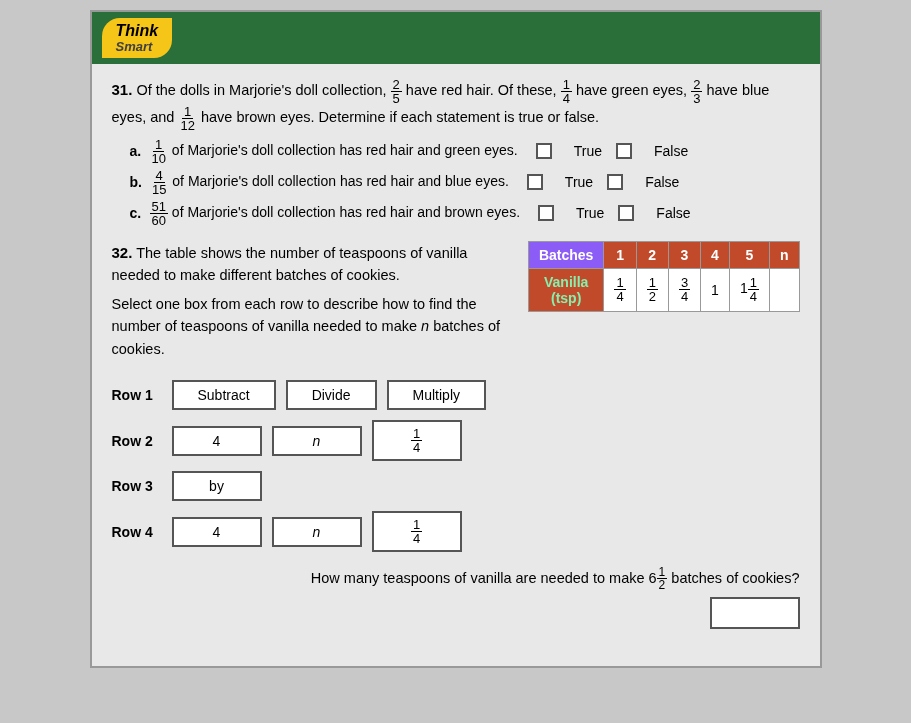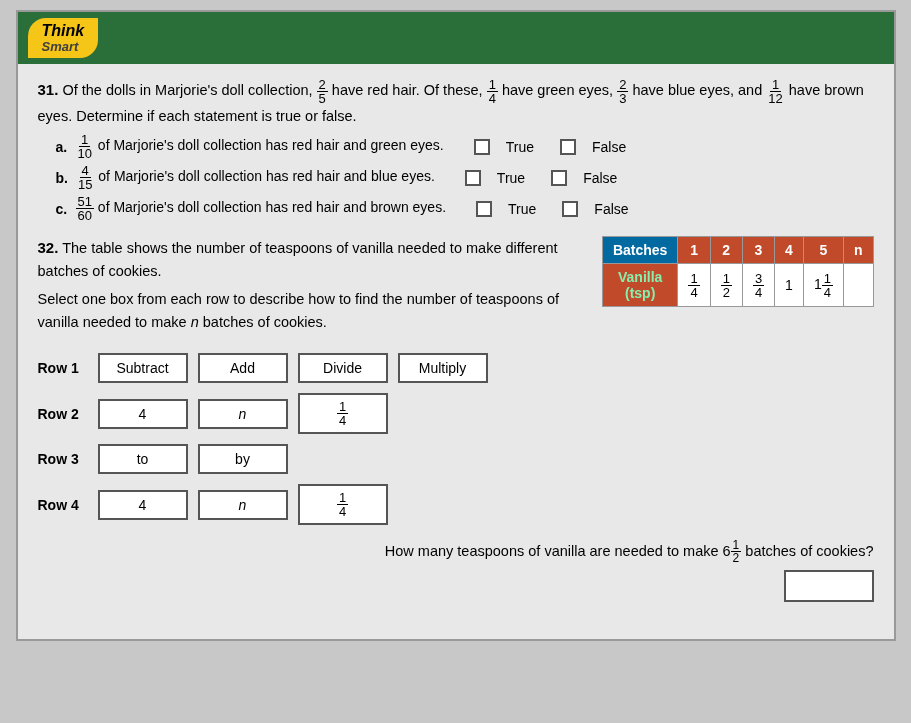--- a/index.html
+++ b/index.html
@@ -9,21 +9,21 @@
       background: #c8c8c8;
       font-family: Arial, sans-serif;
       font-size: 15px;
       display: flex;
       align-items: flex-start;
       justify-content: center;
       padding: 10px;
     }
     .page {
       background: #e8e8e8;
-      width: 880px;
+      width: 732px;
       padding: 0;
       border: 2px solid #999;
     }
     .header-banner {
       background: #2a6e3a;
       color: white;
       padding: 6px 14px 6px 10px;
       display: flex;
       align-items: center;
       gap: 8px;
@@ -85,23 +85,22 @@
     }
     .checkbox-pair {
       display: flex;
       align-items: center;
       gap: 14px;
       margin-left: 10px;
     }
     .checkbox-item {
       display: flex;
       align-items: center;
-      gap: 16px;
-      font-size: 14px;
-      margin-left: 12px;
+      gap: 22px;
+      font-size: 14px;
     }
     .cb {
       width: 16px;
       height: 16px;
       border: 2px solid #555;
       background: white;
       display: inline-block;
     }
     
     .q32-layout {
@@ -123,21 +122,21 @@
       border: 1px solid #999;
       padding: 5px 10px;
       text-align: center;
     }
     .vanilla-table thead th {
       background: #c04a2a;
       color: white;
       font-weight: bold;
     }
     .vanilla-table thead th:first-child {
-      background: #0369a1;
+      background: #8b5cf6;
     }
     .vanilla-table tbody td:first-child {
       background: #c04a2a;
       color: #86efac;
       font-weight: bold;
     }
     .vanilla-table tbody td {
       background: white;
     }
     
@@ -151,21 +150,21 @@
       margin-bottom: 10px;
     }
     .row-label {
       font-size: 14px;
       font-weight: bold;
       min-width: 50px;
     }
     .select-box {
       border: 2px solid #555;
       background: white;
-      padding: 5px 10px;
+      padding: 5px 24px;
       font-size: 14px;
       min-width: 90px;
       text-align: center;
       cursor: pointer;
     }
     .fraction {
       display: inline-flex;
       flex-direction: column;
       align-items: center;
       line-height: 1;
@@ -334,38 +333,36 @@
             </tbody>
           </table>
         </div>
       </div>
 
       <div class="rows-section">
 
         <div class="row-line">
           <span class="row-label">Row 1</span>
           <div class="select-box">Subtract</div>
-          <div class="select-box">Add</div>
           <div class="select-box">Divide</div>
           <div class="select-box">Multiply</div>
         </div>
 
         <div class="row-line">
           <span class="row-label">Row 2</span>
           <div class="select-box">4</div>
           <div class="select-box"><em>n</em></div>
           <div class="select-box"><span class="fraction">
                 <span class="num">1</span>
                 <span class="den">4</span>
               </span></div>
         </div>
 
         <div class="row-line">
           <span class="row-label">Row 3</span>
-          <div class="select-box">to</div>
           <div class="select-box">by</div>
         </div>
 
         <div class="row-line">
           <span class="row-label">Row 4</span>
           <div class="select-box">4</div>
           <div class="select-box"><em>n</em></div>
           <div class="select-box"><span class="fraction">
                 <span class="num">1</span>
                 <span class="den">4</span>

